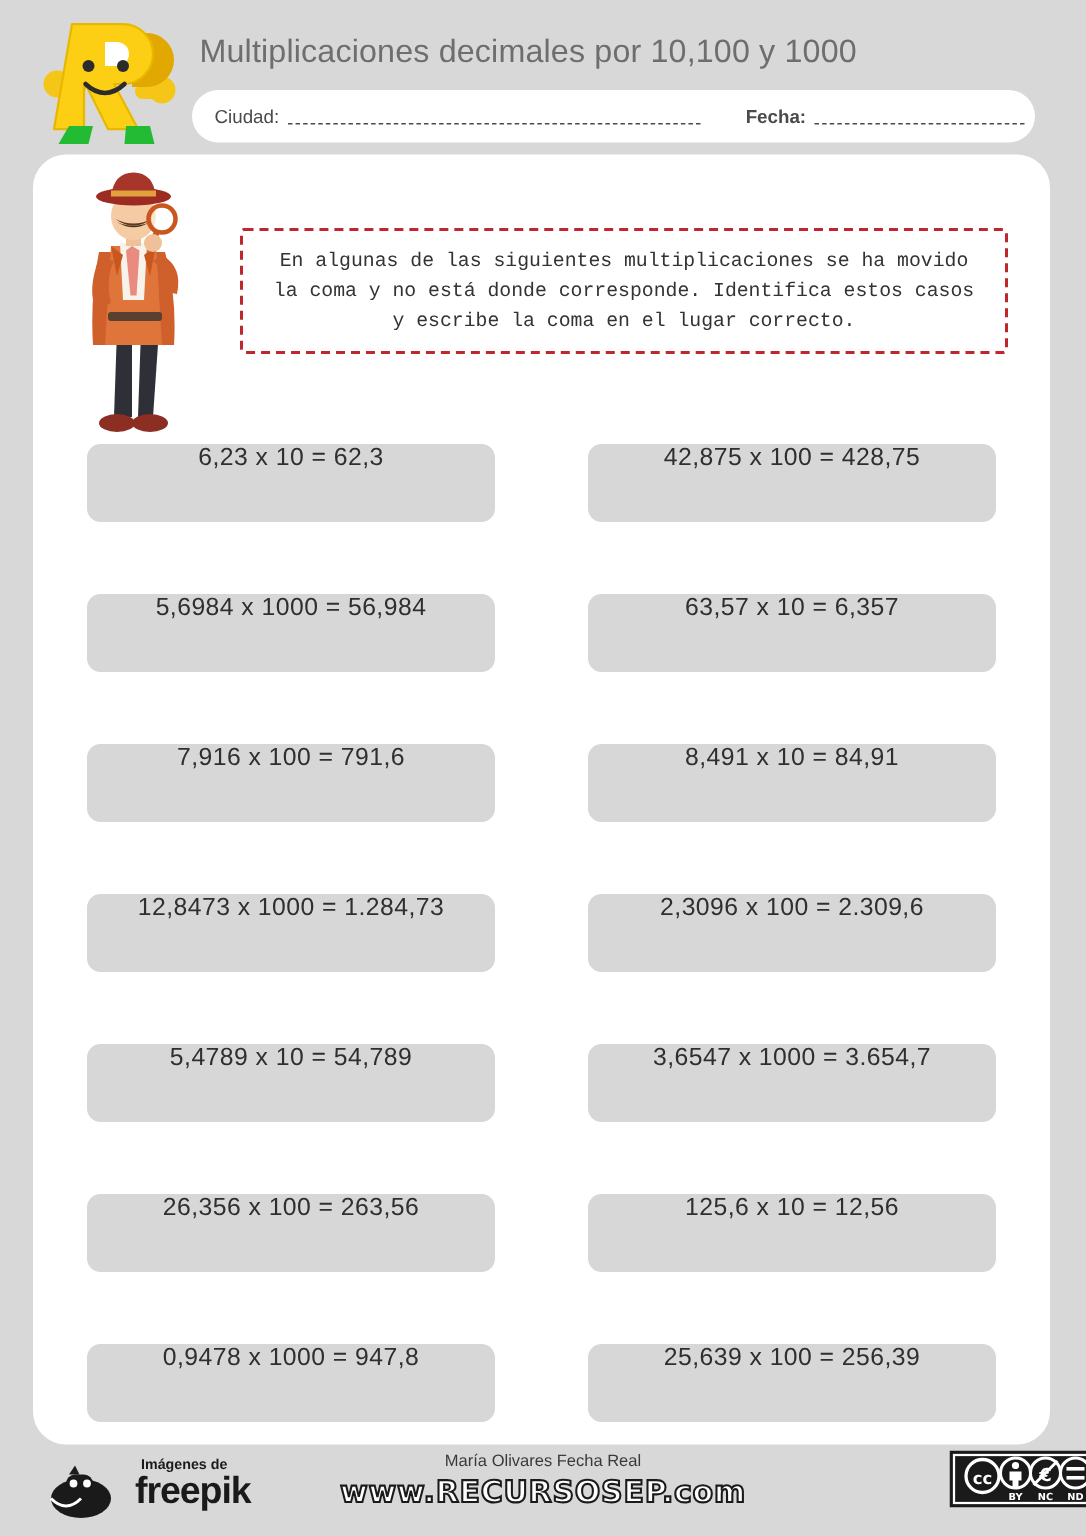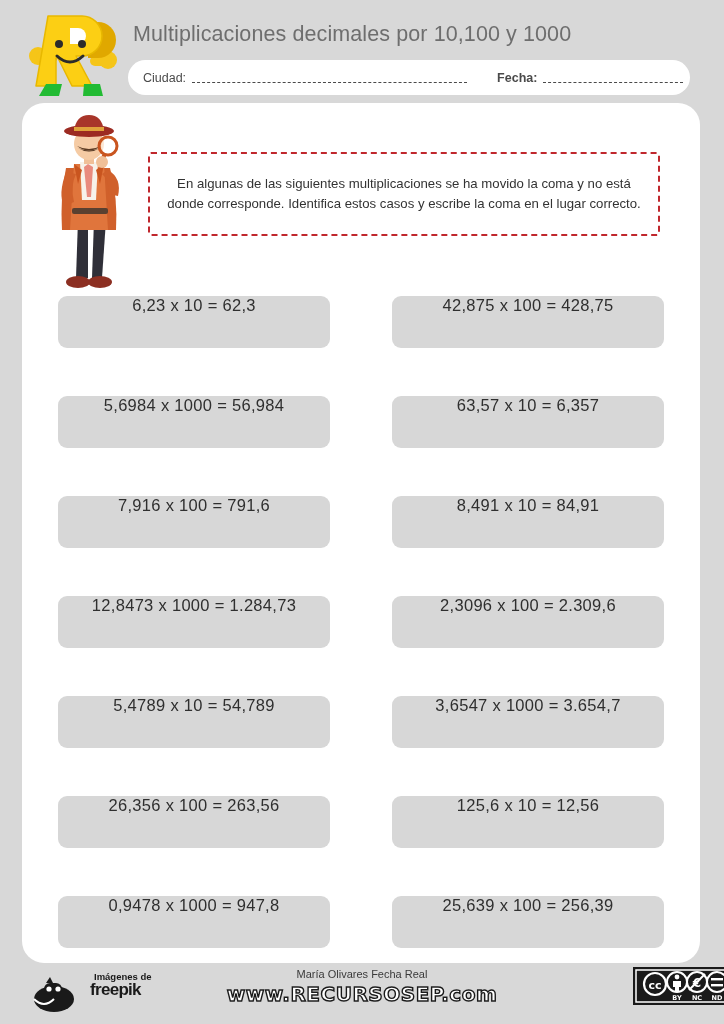--- a/index.html
+++ b/index.html
@@ -41,23 +41,23 @@
   .card {
     position:absolute; left:22px; top:103px; width:678px; height:860px;
     background:#ffffff; border-radius:22px;
   }
 
   
   .detective { position:absolute; left:40px; top:112px; width:98px; height:178px; }
 
   
   .instr-box {
-    position:absolute; left:148px; top:152px; width:512px; height:84px;
+    position:absolute; left:160px; top:152px; width:512px; height:84px;
     border:2px dashed #c0272d; border-radius:3px;
-    display:flex; align-items:center; 
+    display:flex; align-items:center; font-family:Liberation Mono, monospace;
   }
   .instr-text {
     font-size:13.2px; color:#333333; line-height:1.5;
     text-align:center; padding:0 14px;
   }
 
   
   .grid { position:absolute; left:0; top:296px; width:724px; }
   .row { position:relative; height:100px; }
   .cell {
@@ -71,21 +71,21 @@
 
   
   .footer { position:absolute; left:0; top:963px; width:724px; height:57px; }
   .freepik { position:absolute; left:32px; top:6px; width:140px; height:44px; }
   .fp-sub {
     position:absolute; left:62px; top:2px;
     font-size:9.5px; color:#1a1a1a; font-weight:bold;
   }
   .fp-name {
     position:absolute; left:58px; top:11px;
-    font-size:17px; color:#1a1a1a; font-weight:bold; letter-spacing:-.7px;
+    font-size:25px; color:#1a1a1a; font-weight:bold; letter-spacing:-.7px;
   }
   .credit {
     position:absolute; left:0; top:5px; width:724px;
     text-align:center; font-size:11px; color:#3a3a3a;
   }
   .site {
     position:absolute; left:0; top:19px; width:724px; text-align:center;
   }
   .site span {
     font-size:20px; font-weight:bold; color:#ffffff;

